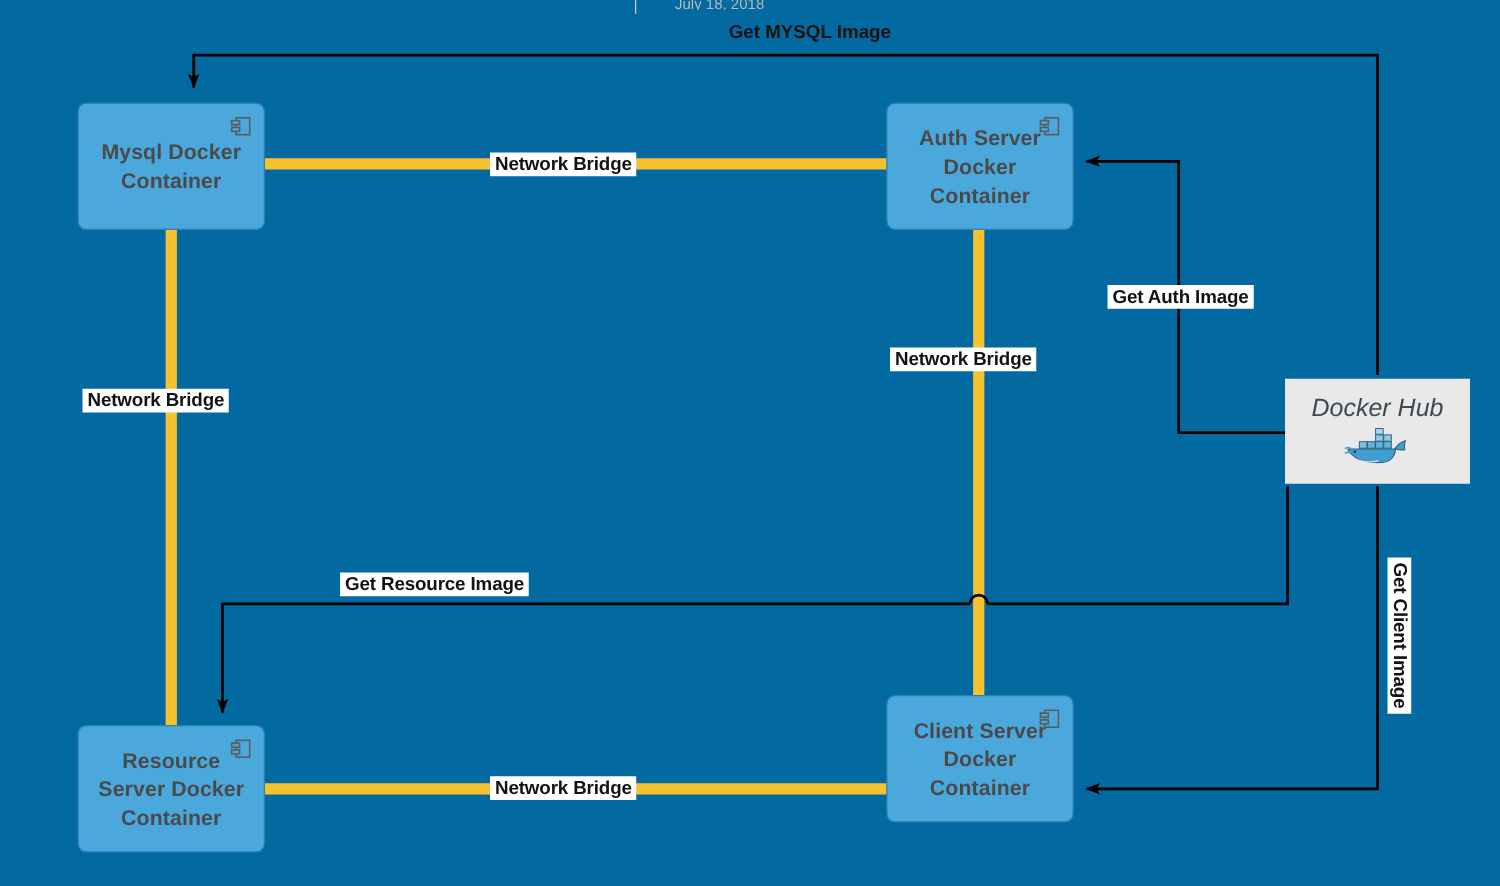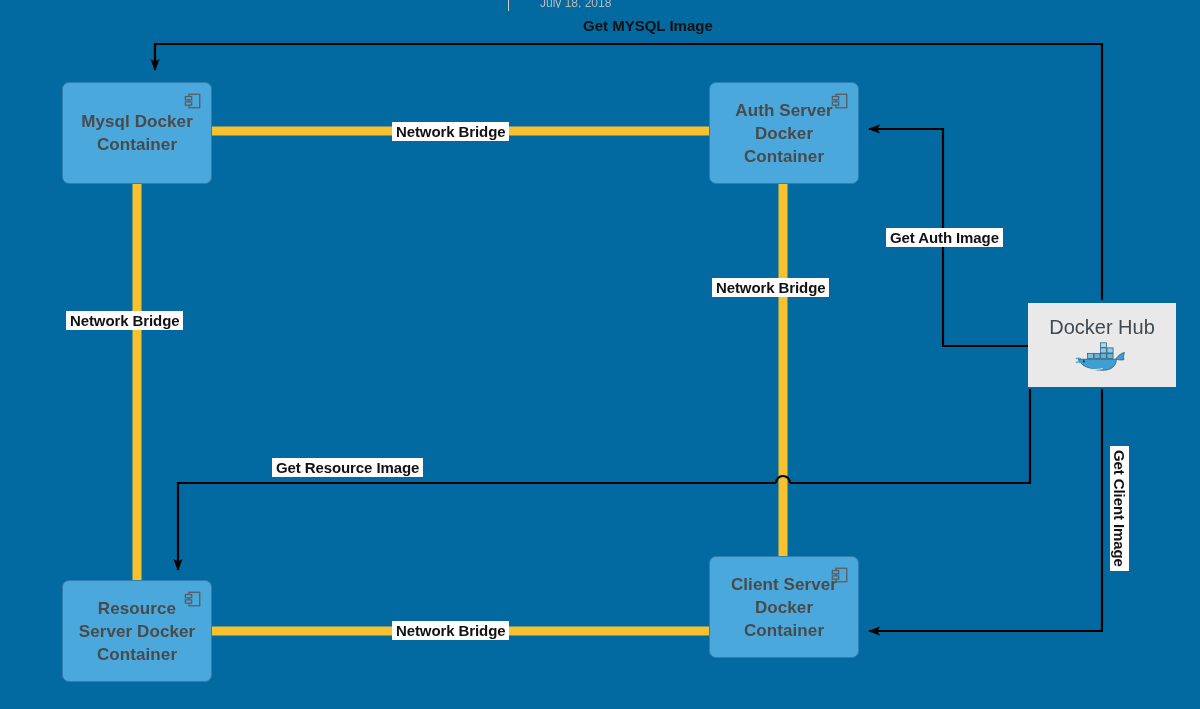--- a/index.html
+++ b/index.html
@@ -63,20 +63,21 @@
     align-items: center;
     justify-content: center;
     z-index: 5;
   }
   .hub-title {
     color: #3f4a50;
     font-size: 20px;
     font-weight: normal;
     line-height: 24px;
     margin-bottom: 2px;
+    font-style: italic;
   }
   .hub-logo {
     width: 54px;
     height: 34px;
   }
   .edge-label {
     position: absolute;
     font-size: 15px;
     font-weight: bold;
     color: #121212;

